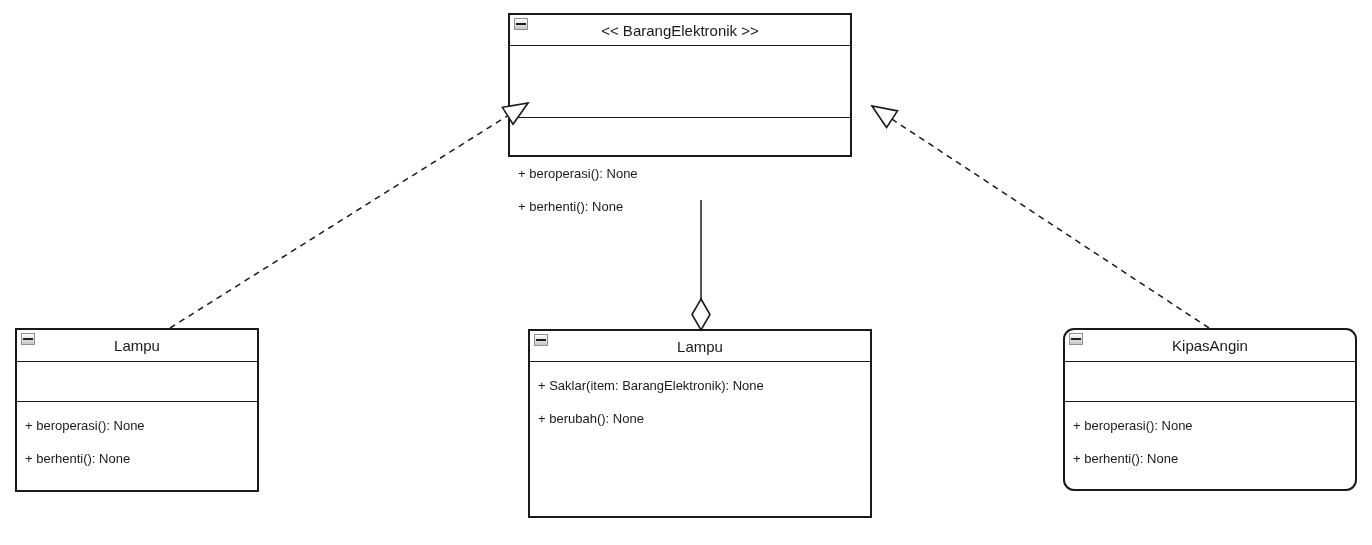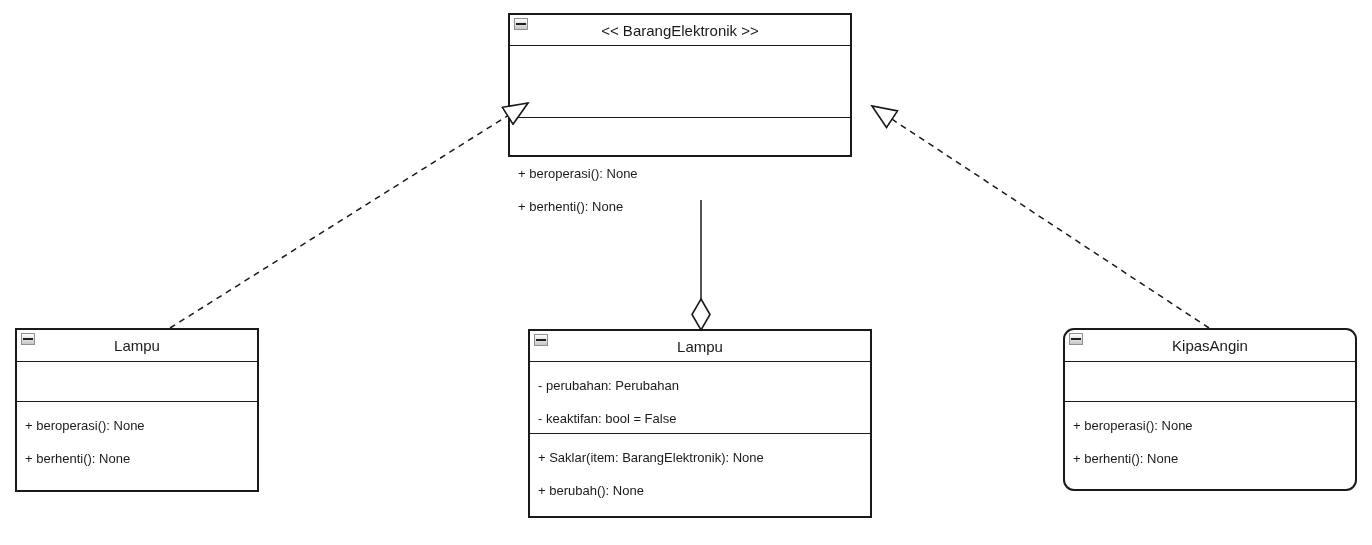--- a/index.html
+++ b/index.html
@@ -117,24 +117,20 @@
     </div>
   </div>
 
   <div class="uml-class" style="left:528px; top:329px; width:344px; height:189px;">
     <div class="uml-title" style="height:31px">
       <span class="collapse-btn">
           <span class="bar"></span>
         </span>
       <span>Lampu</span>
     </div>
-    <div class="uml-attrs" style="height:72px">
-      <div class="member">- perubahan: Perubahan</div>
-      <div class="member">- keaktifan: bool = False</div>
-    </div>
     <div class="uml-methods">
       <div class="member">+ Saklar(item: BarangElektronik): None</div>
       <div class="member">+ berubah(): None</div>
     </div>
   </div>
 
   <div class="uml-class" style="left:1063px; top:328px; width:294px; height:163px;border-radius:11px;">
     <div class="uml-title" style="height:32px">
       <span class="collapse-btn">
           <span class="bar"></span>

